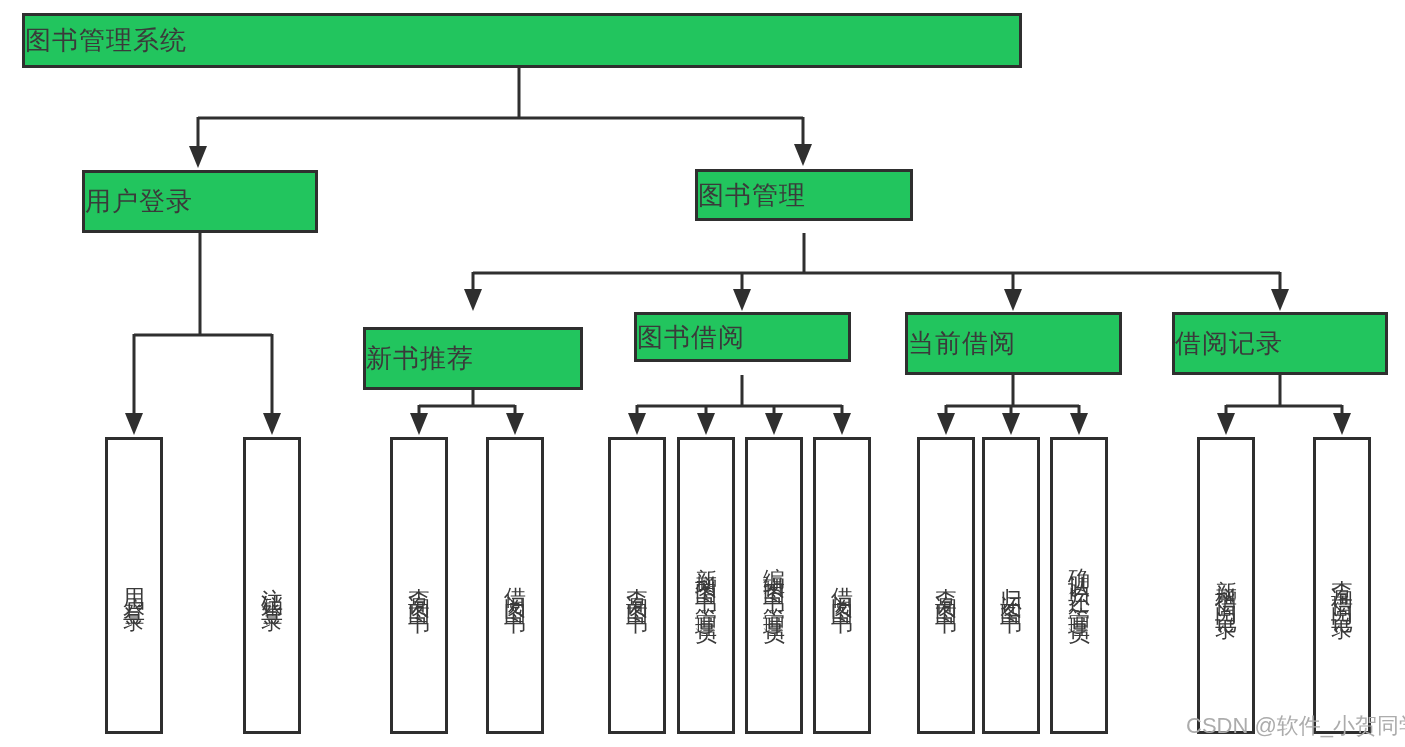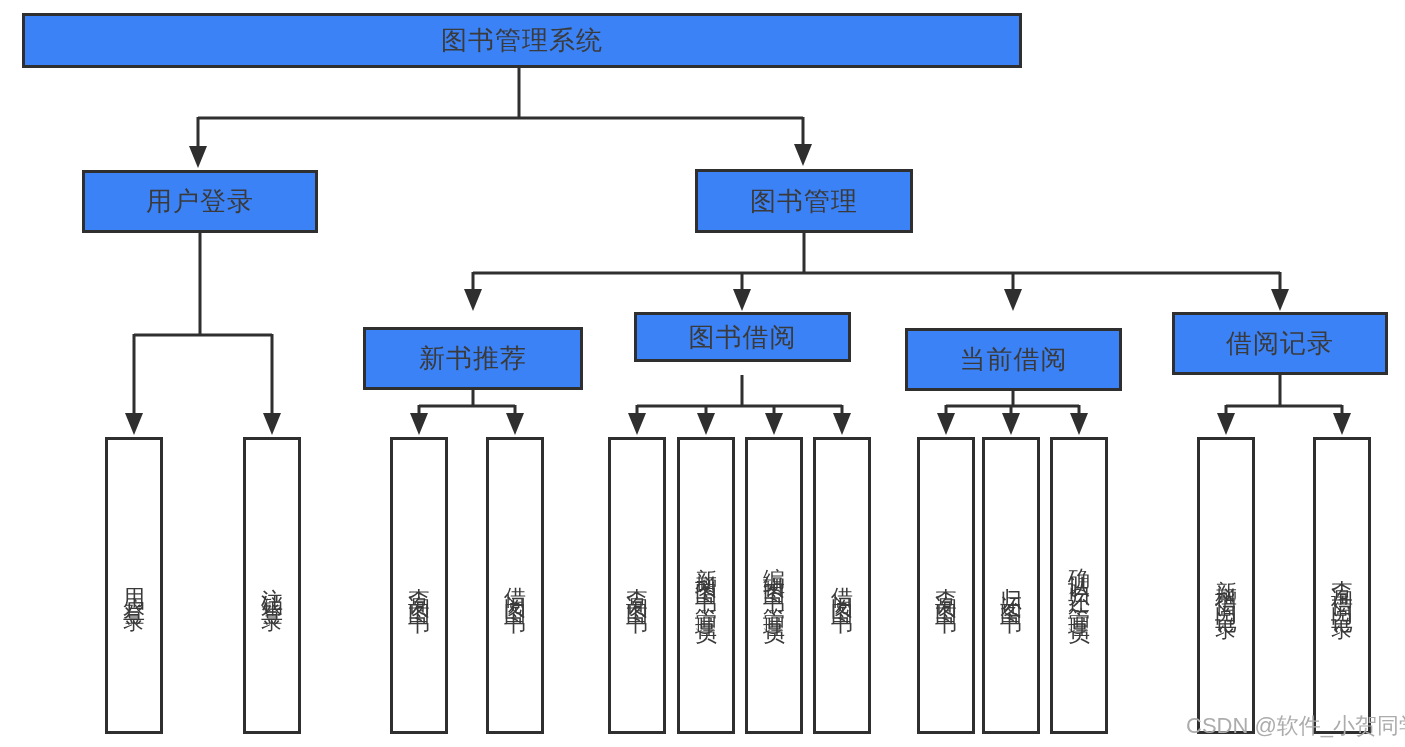--- a/index.html
+++ b/index.html
@@ -13,24 +13,24 @@
   }
   .connectors {
     position: absolute;
     left: 0; top: 0;
     width: 1405px; height: 747px;
   }
   .hbox {
     position: absolute;
     box-sizing: border-box;
     border: 3px solid #2f2f2f;
-    background: #3b82f6;
+    background: #22c55e;
     display: flex;
     align-items: center;
-    justify-content: center;
+    justify-content: flex-start;
     font-size: 26px;
     color: #3a3a3a;
     letter-spacing: 1px;
     white-space: nowrap;
   }
   .vbox {
     position: absolute;
     box-sizing: border-box;
     border: 3px solid #2f2f2f;
     background: #ffffff;
@@ -105,31 +105,31 @@
     </g>
   </svg>
 
   <div class="hbox" style="left:22px; top:13px; width:1000px; height:55px;">
     <span>图书管理系统</span>
   </div>
 
   <div class="hbox" style="left:82px; top:170px; width:236px; height:63px;">
     <span>用户登录</span>
   </div>
-  <div class="hbox" style="left:695px; top:169px; width:218px; height:64px;">
+  <div class="hbox" style="left:695px; top:169px; width:218px; height:52px;">
     <span>图书管理</span>
   </div>
 
   <div class="hbox" style="left:363px; top:327px; width:220px; height:63px;">
     <span>新书推荐</span>
   </div>
   <div class="hbox" style="left:634px; top:312px; width:217px; height:50px;">
     <span>图书借阅</span>
   </div>
-  <div class="hbox" style="left:905px; top:328px; width:217px; height:63px;">
+  <div class="hbox" style="left:905px; top:312px; width:217px; height:63px;">
     <span>当前借阅</span>
   </div>
   <div class="hbox" style="left:1172px; top:312px; width:216px; height:63px;">
     <span>借阅记录</span>
   </div>
 
   <div class="vbox" style="left:105px;">
     <span>用户登录</span>
   </div>
   <div class="vbox" style="left:243px;">

